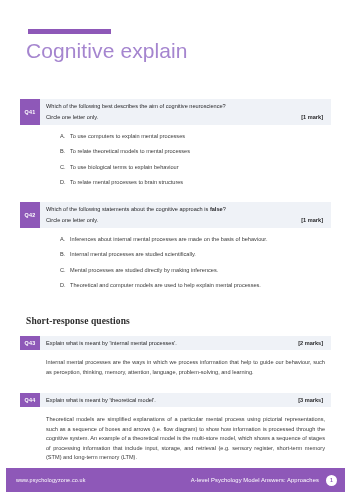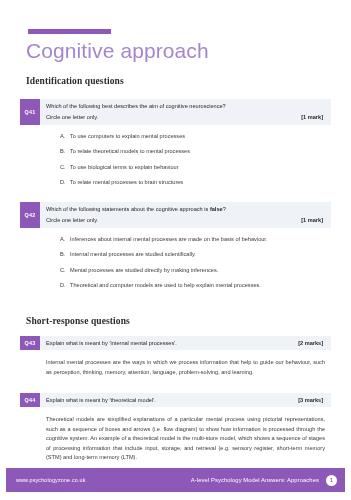--- a/index.html
+++ b/index.html
@@ -199,23 +199,22 @@
   }
 </style>
 </head>
 <body>
 
 <div class="page">
 
   <div class="page-body"></div>
 
   <div class="title-rule"></div>
-  <div class="doc-title">Cognitive approach</div>
-
-  <div id="sec-ident" class="section-heading">Identification questions</div>
+  <div class="doc-title">Cognitive explain</div>
+
 
   <div class="qblock" style="top:99px;">
     <div class="qhead">
       <div class="qbadge">Q41</div>
       <div class="qhead-text">
         <div class="qstem">Which of the following best describes the aim of cognitive neuroscience?</div>
         <div class="qsubrow">
           <span class="qinstr">Circle one letter only.</span>
           <span class="qmarks">[1 mark]</span>
         </div>

